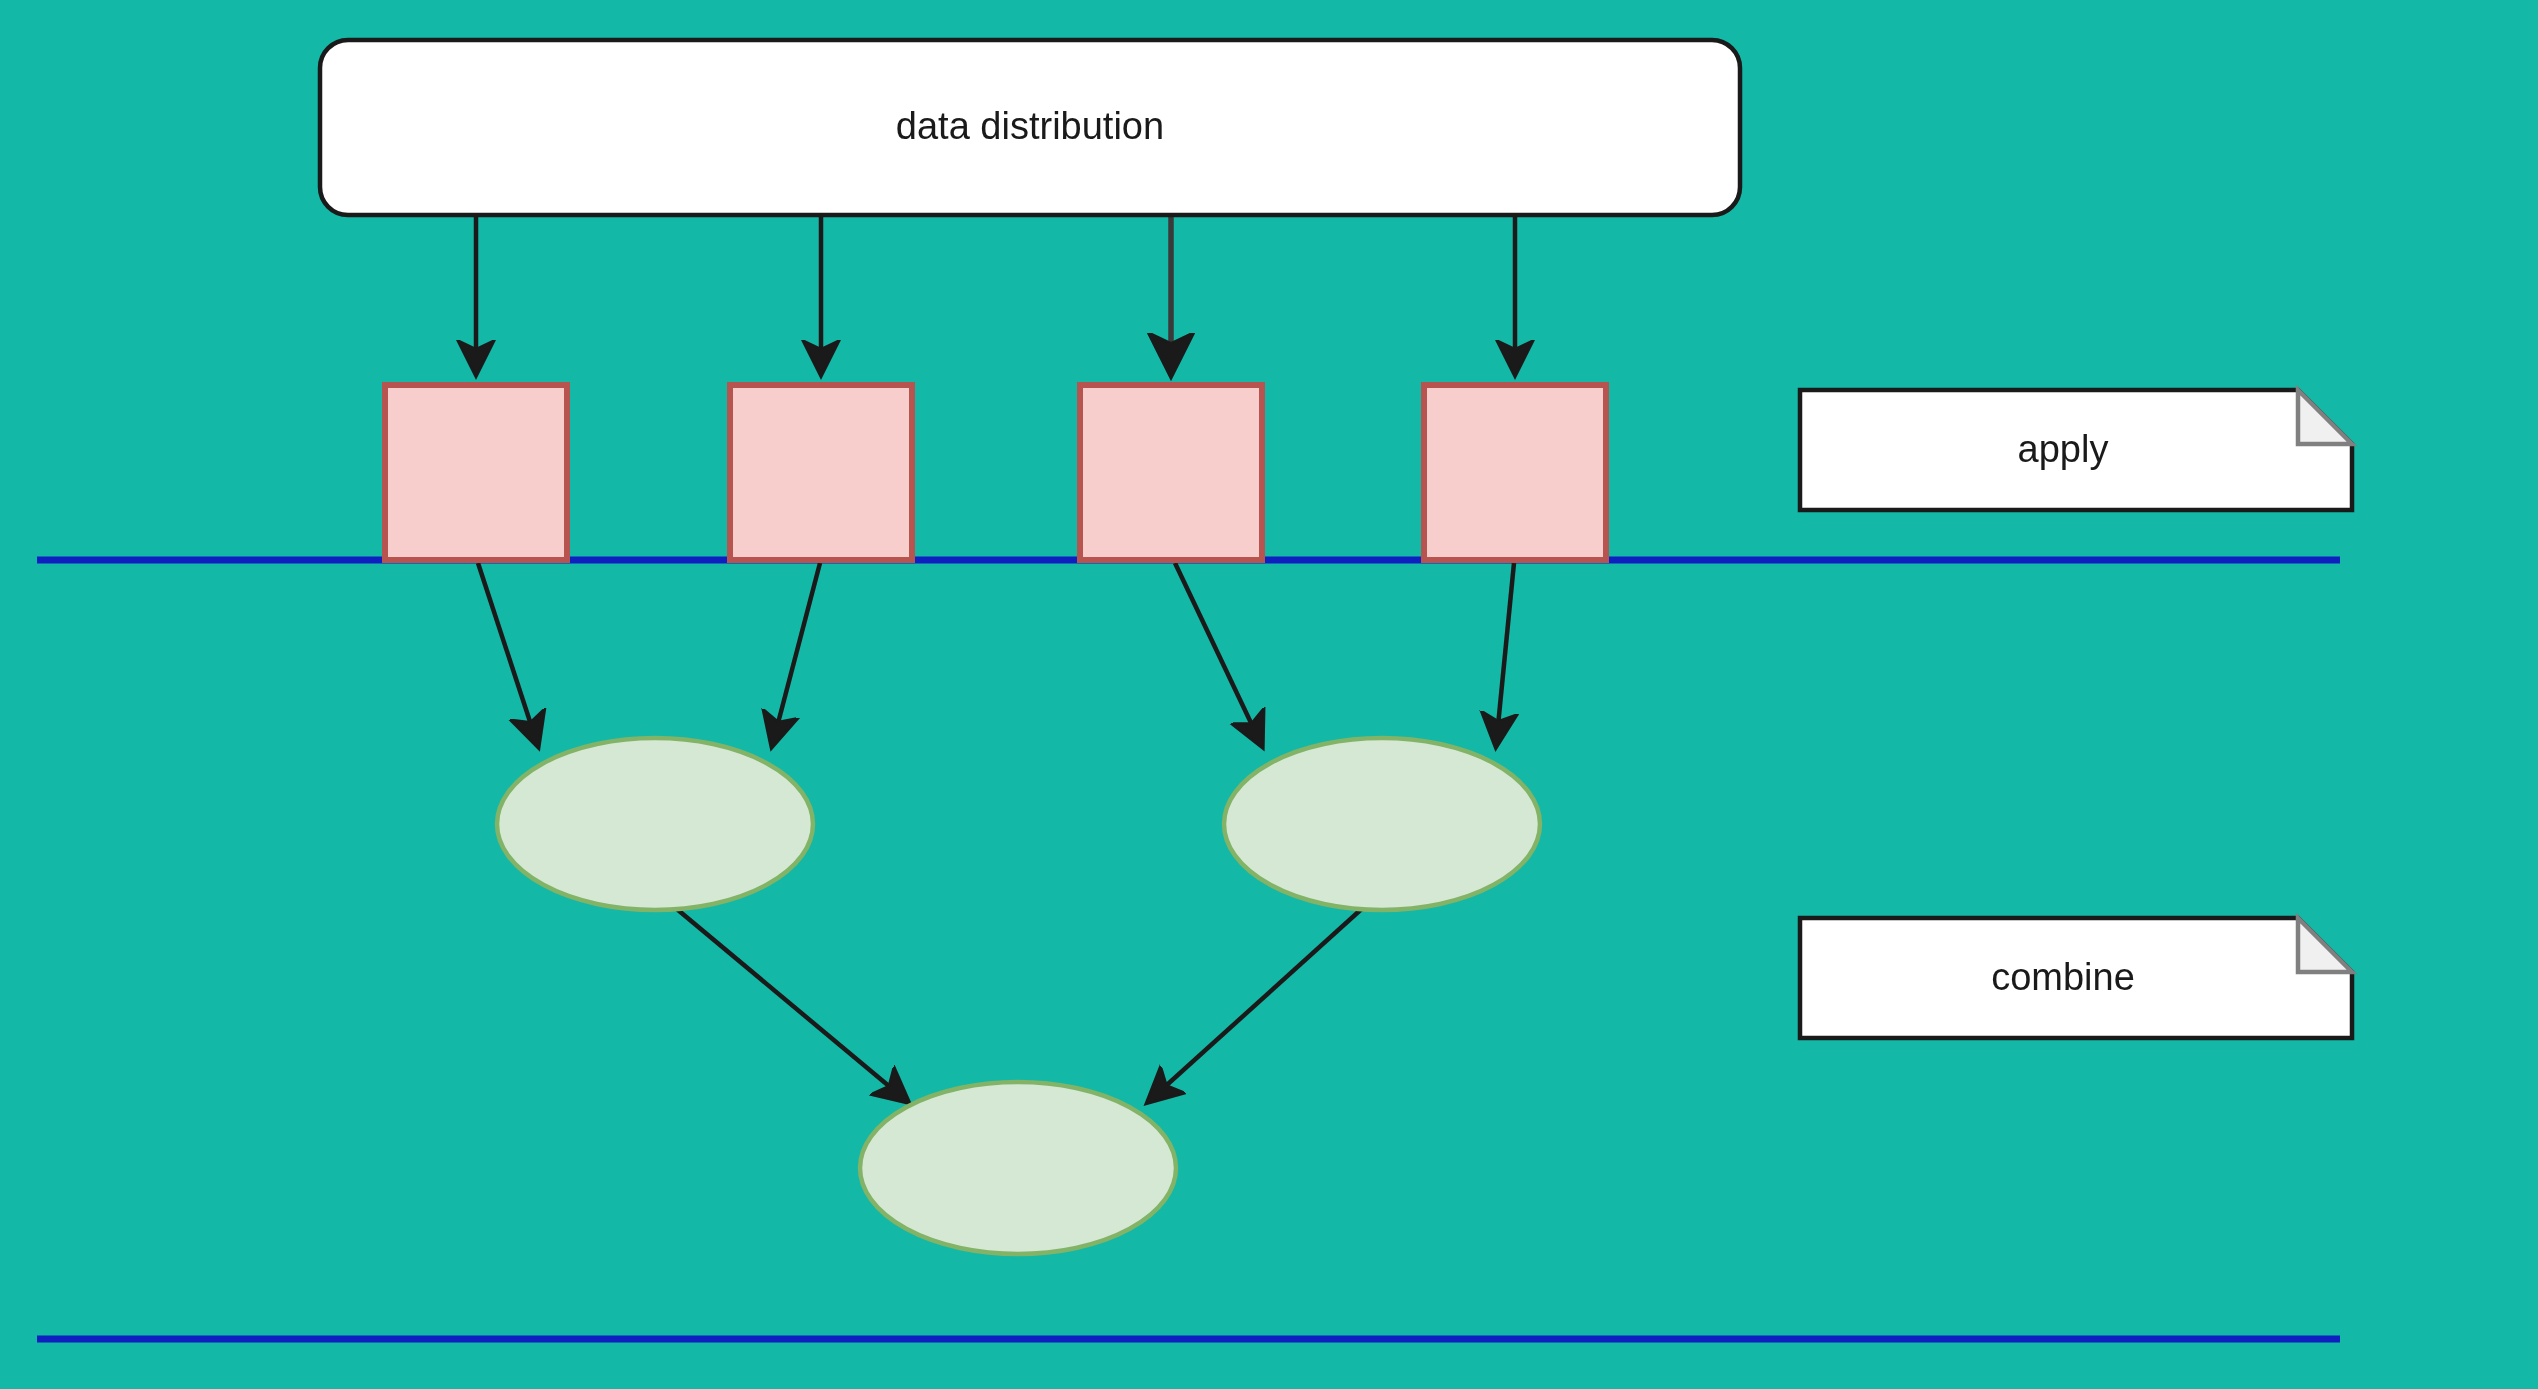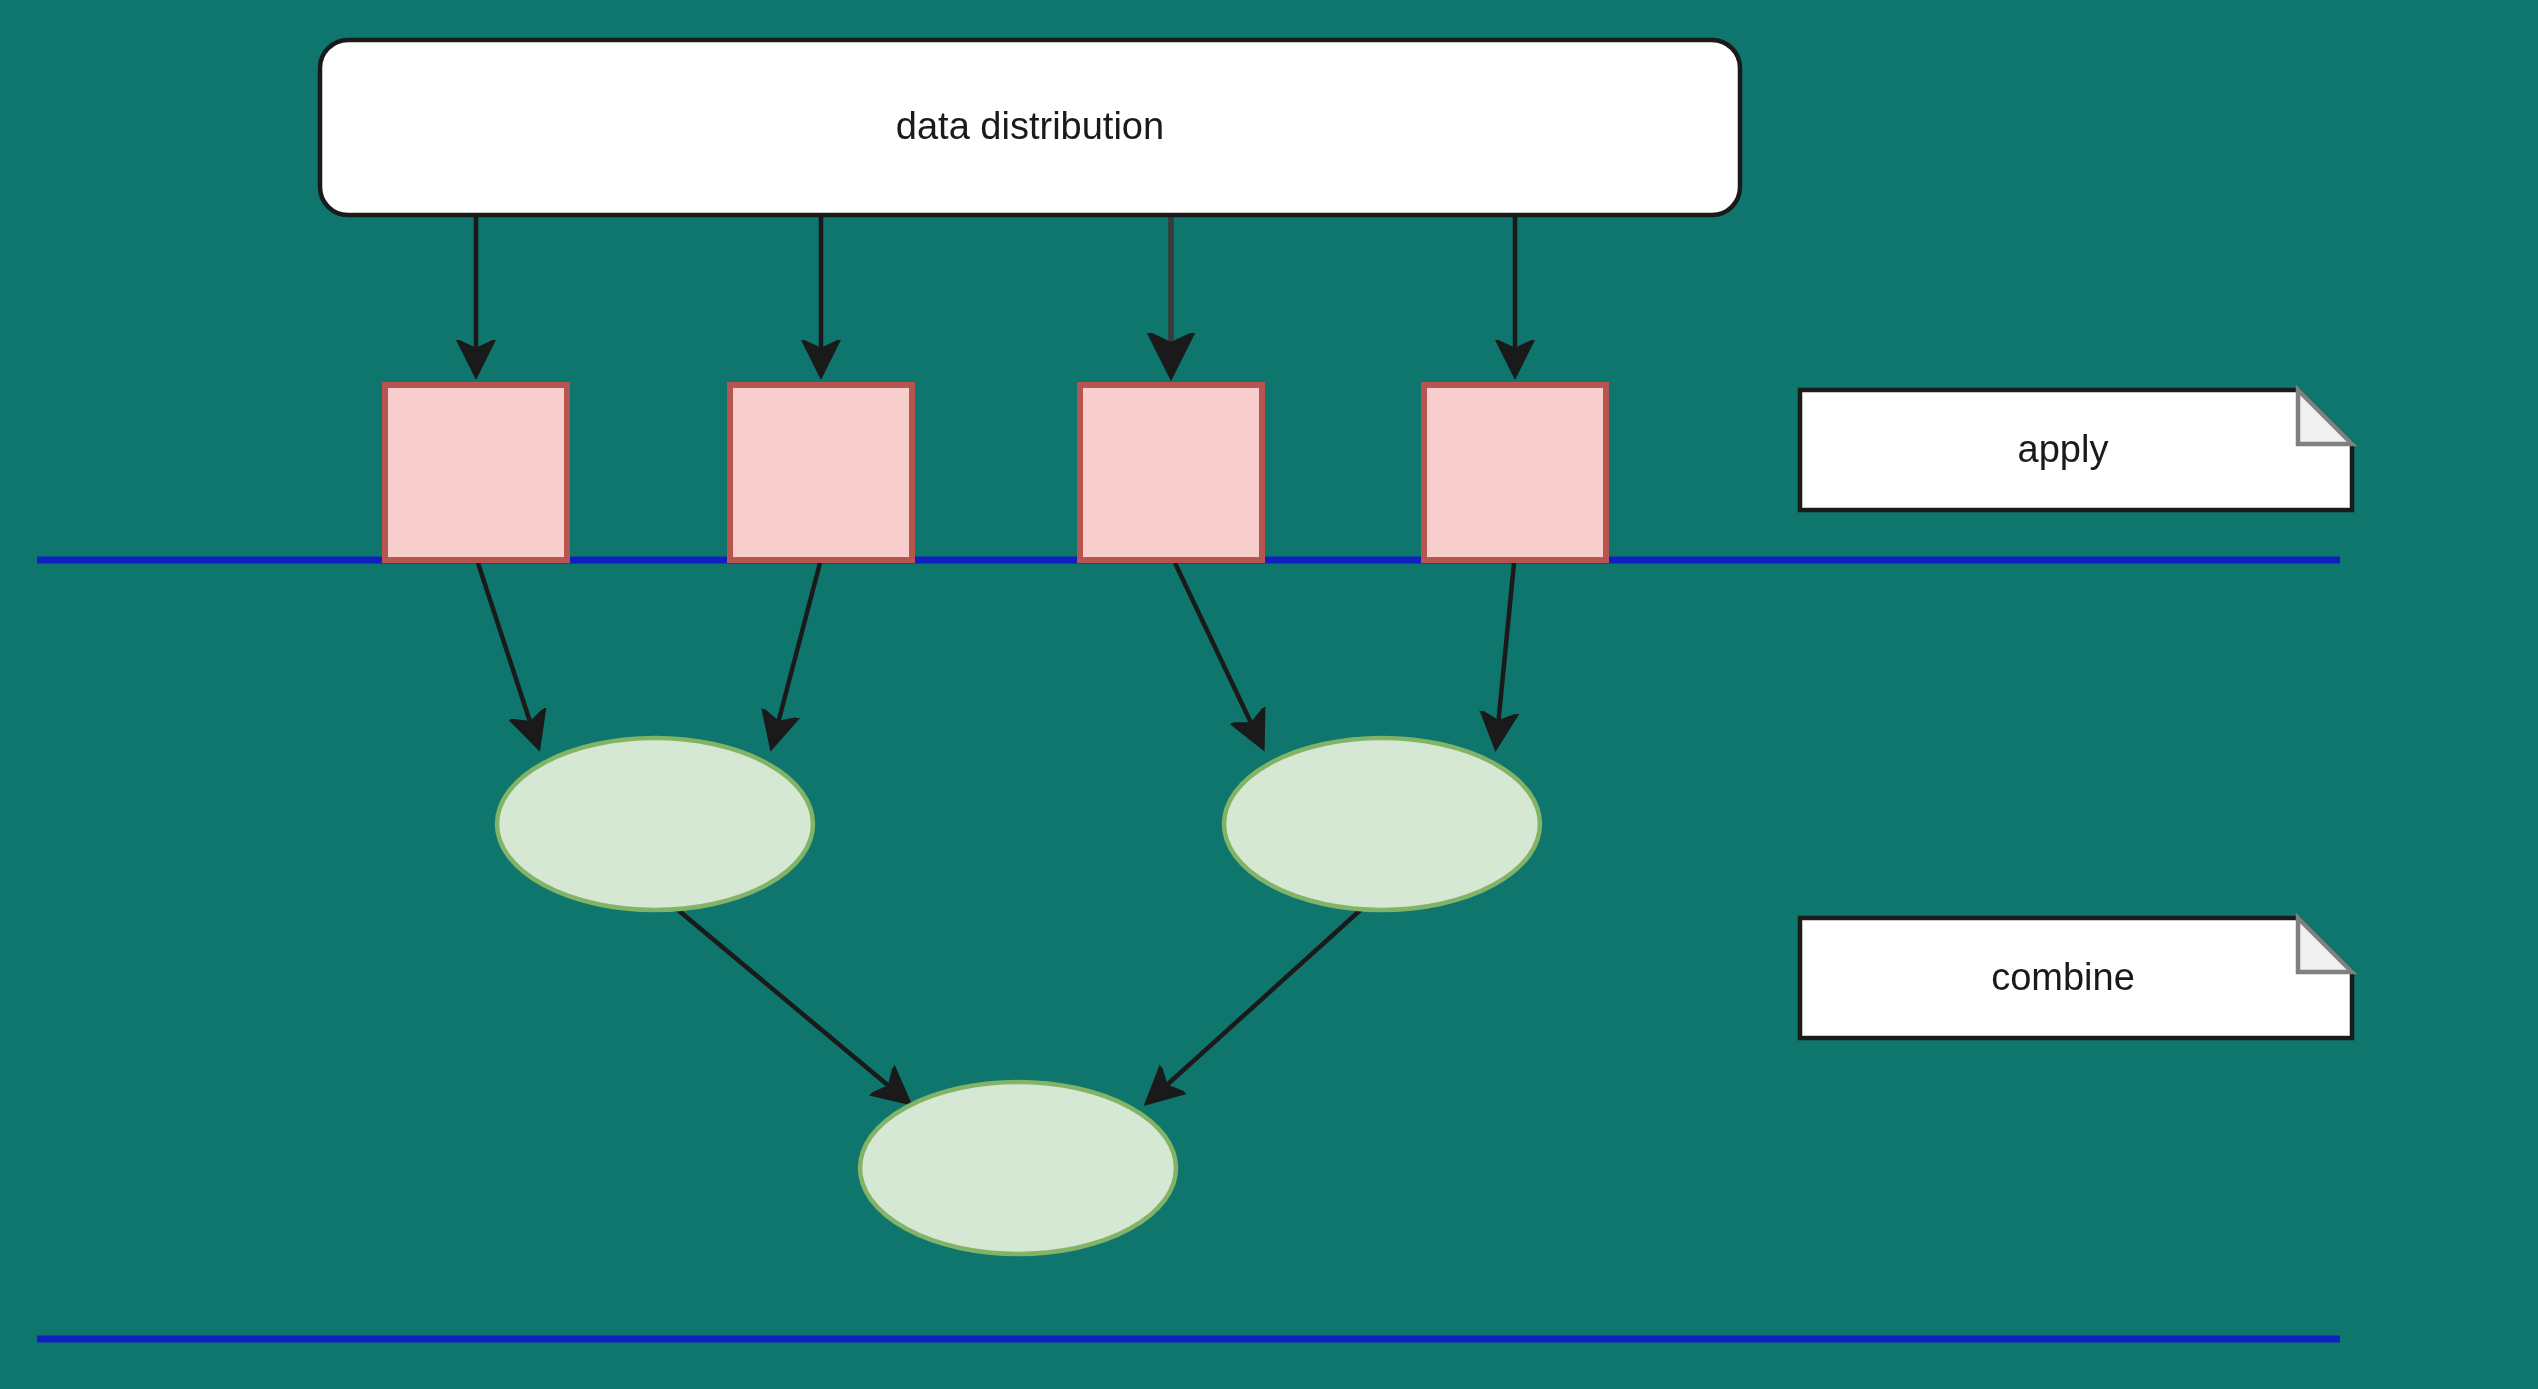--- a/index.html
+++ b/index.html
@@ -7,21 +7,21 @@
     padding: 0;
     background: #ffffff;
   }
   body {
     font-family: "Liberation Sans", sans-serif;
   }
   #canvas {
     position: relative;
     width: 2538px;
     height: 1389px;
-    background: #0f766e;
+    background: #14b8a6;
     overflow: hidden;
   }
   #diagram-svg {
     position: absolute;
     left: 0;
     top: 0;
     width: 2538px;
     height: 1389px;
   }
   .node-label {

